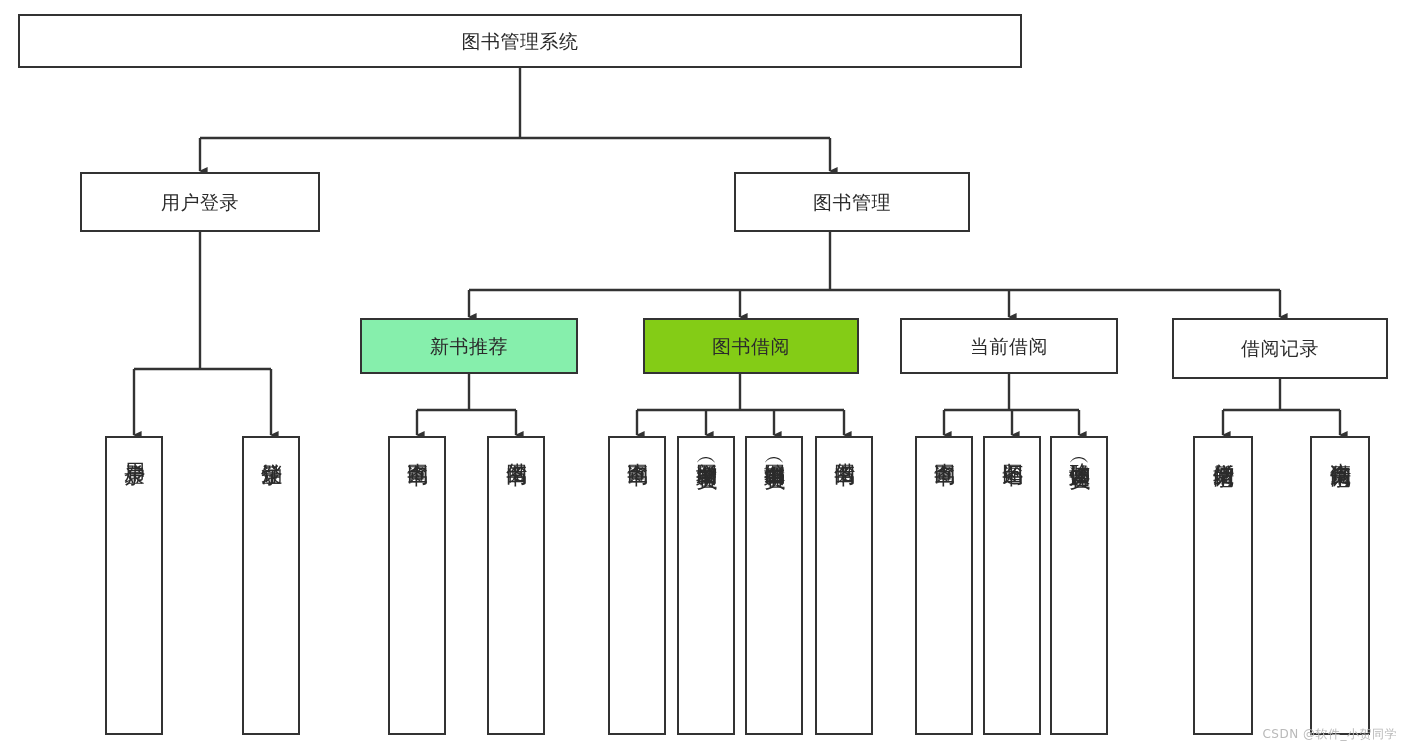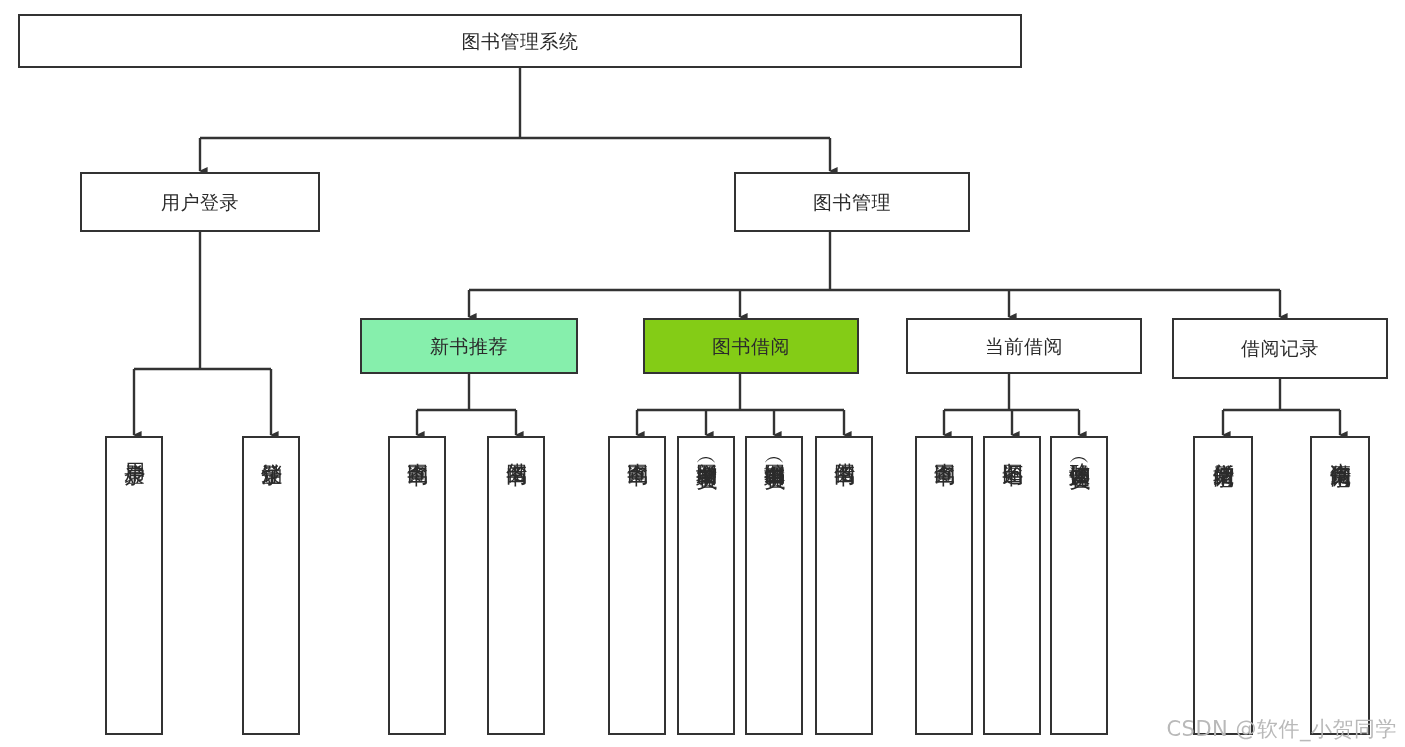--- a/index.html
+++ b/index.html
@@ -55,21 +55,21 @@
     white-space: nowrap;
   }
   .node-label {
     display: block;
     text-align: center;
   }
   #watermark {
     position: absolute;
     right: 8px;
     bottom: 4px;
-    font-size: 21px;
+    font-size: 12px;
     color: #b9b9b9;
     letter-spacing: 0.5px;
     white-space: nowrap;
     user-select: none;
   }
 </style>
 </head>
 <body>
 
 <div id="diagram-root">
@@ -126,21 +126,21 @@
       </div>
       <div class="node horiz" style="left: 712px; top: 172px; width: 236px; height: 60px; border-color: rgb(51, 51, 51); background: rgb(255, 255, 255); color: rgb(43, 43, 43); margin-left: 22px;">
         <span class="node-label">图书管理</span>
       </div>
       <div class="node horiz" style="left: 360px; top: 318px; width: 218px; height: 56px; border-color: rgb(51, 51, 51); background: #86efac; color: rgb(43, 43, 43);">
         <span class="node-label">新书推荐</span>
       </div>
       <div class="node horiz" style="left: 632px; top: 318px; width: 216px; height: 56px; border-color: rgb(51, 51, 51); background: #84cc16; color: rgb(43, 43, 43); margin-left: 11px;">
         <span class="node-label">图书借阅</span>
       </div>
-      <div class="node horiz" style="left: 900px; top: 318px; width: 236px; height: 56px; border-color: rgb(51, 51, 51); background: rgb(255, 255, 255); color: rgb(43, 43, 43); margin-left: 6px;">
+      <div class="node horiz" style="left: 900px; top: 318px; width: 218px; height: 56px; border-color: rgb(51, 51, 51); background: rgb(255, 255, 255); color: rgb(43, 43, 43);">
         <span class="node-label">当前借阅</span>
       </div>
       <div class="node horiz" style="left: 1172px; top: 318px; width: 216px; height: 61px; border-color: rgb(51, 51, 51); background: rgb(255, 255, 255); color: rgb(43, 43, 43);">
         <span class="node-label">借阅记录</span>
       </div>
       <div class="node vert" style="left: 105px; top: 436px; width: 58px; height: 299px; border-color: rgb(51, 51, 51); background: rgb(255, 255, 255); color: rgb(43, 43, 43);">
         <span class="node-label">用户登录</span>
       </div>
       <div class="node vert" style="left: 242px; top: 436px; width: 58px; height: 299px; border-color: rgb(51, 51, 51); background: rgb(255, 255, 255); color: rgb(43, 43, 43);">
         <span class="node-label">注销登录</span>

